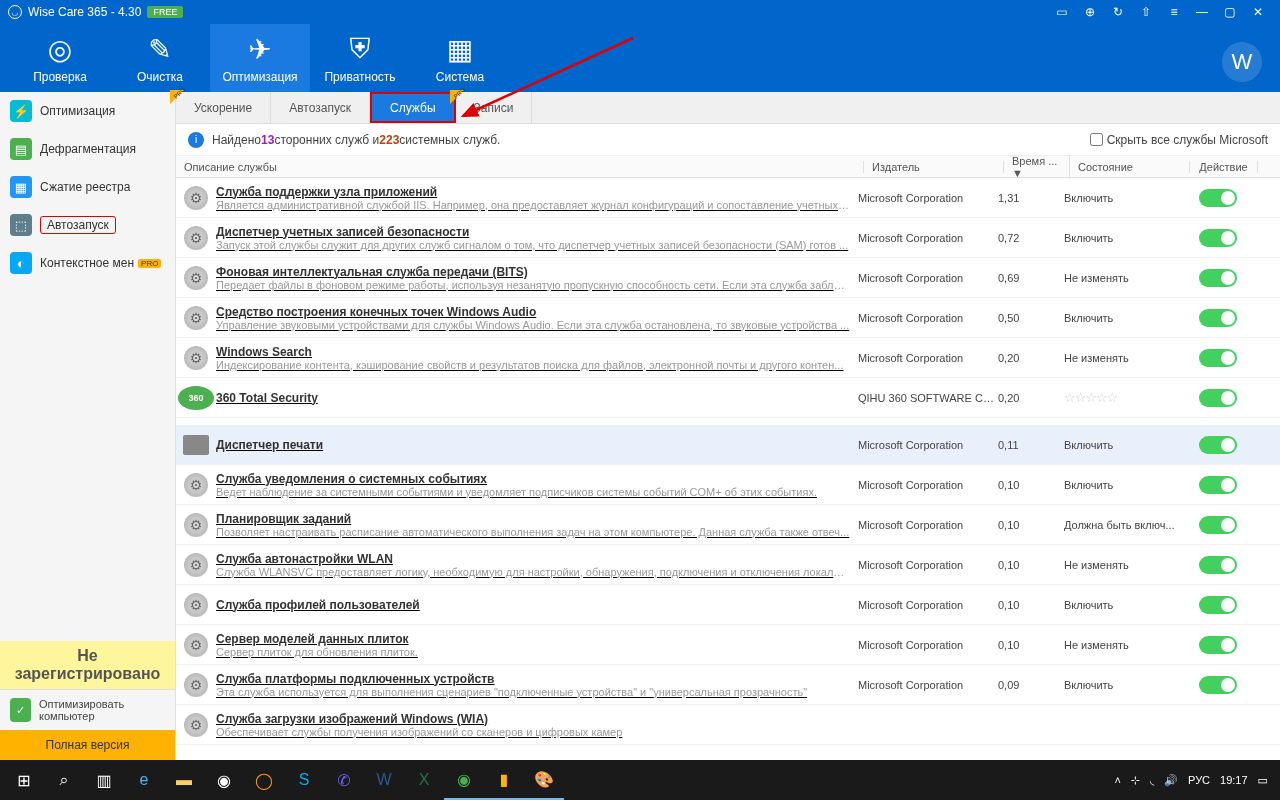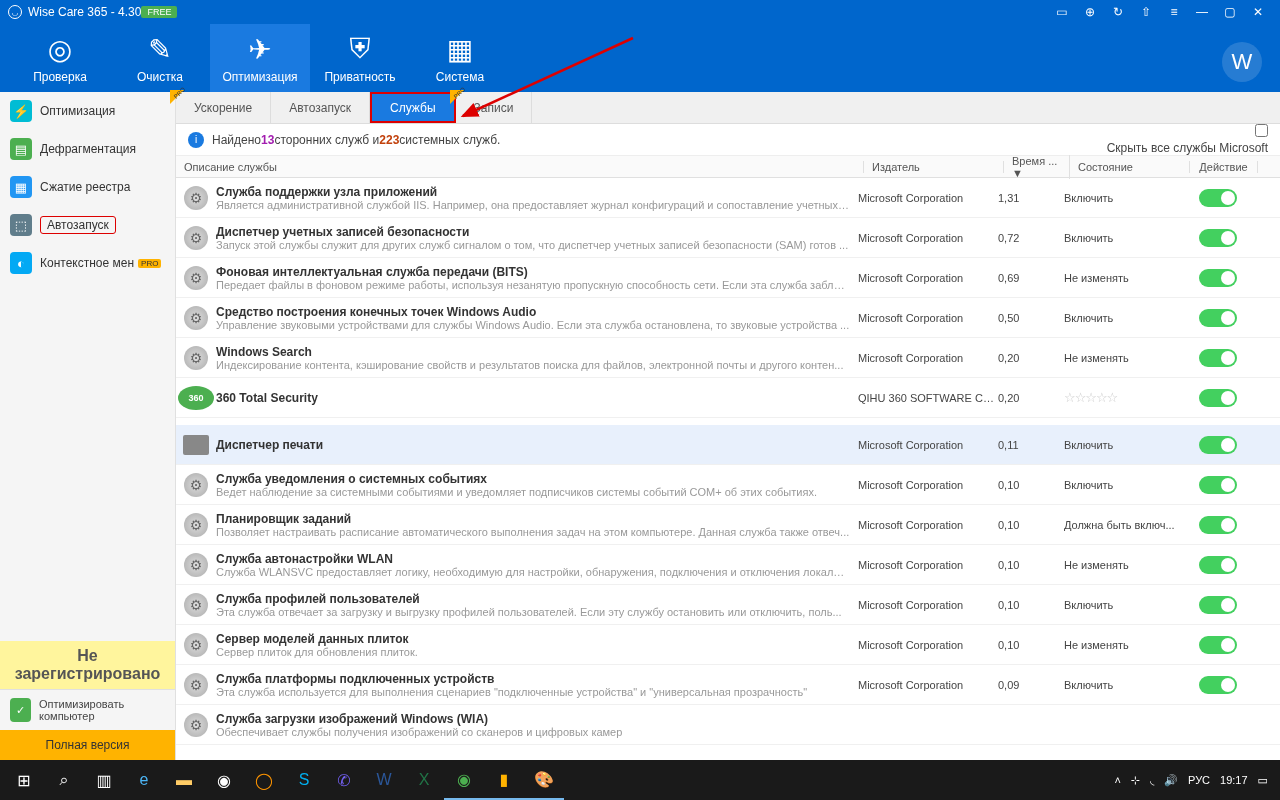--- a/index.html
+++ b/index.html
@@ -2,21 +2,21 @@
 <html><head>
 <meta charset="utf-8">
 <style>
 * { margin: 0; padding: 0; box-sizing: border-box; font-family: "Segoe UI", Arial, sans-serif; }
 body { width: 1280px; height: 800px; overflow: hidden; background: #fff; position: relative; }
 
 
 .titlebar { height: 24px; background: #0066cc; display: flex; align-items: center; padding: 0 8px; color: #fff; font-size: 12px; }
 .titlebar .logo { width: 14px; height: 14px; border: 1.5px solid #fff; border-radius: 50%; margin-right: 6px; display: flex; align-items: center; justify-content: center; font-size: 8px; }
 .titlebar .title { flex: 0 0 auto; }
-.titlebar .badge { background: #4caf50; color: #fff; font-size: 9px; padding: 1px 6px; border-radius: 2px; }
+.titlebar .badge { background: #4caf50; color: #fff; font-size: 9px; padding: 1px 6px; margin-left: 6px; border-radius: 2px; }
 .titlebar .spacer { flex: 1; }
 .titlebar .winbtn { width: 28px; height: 20px; display: flex; align-items: center; justify-content: center; cursor: pointer; color: #fff; font-size: 12px; }
 
 
 .topnav { height: 68px; background: #0066cc; display: flex; align-items: center; padding: 0 10px; position: relative; }
 .topnav .navitem { width: 100px; height: 68px; display: flex; flex-direction: column; align-items: center; justify-content: center; color: #fff; font-size: 12px; cursor: pointer; }
 .topnav .navitem.active { background: #1a7ae0; }
 .topnav .navitem .icon { font-size: 28px; margin-bottom: 4px; }
 .wlogo { position: absolute; right: 18px; bottom: 10px; width: 40px; height: 40px; border-radius: 50%; background: rgba(255,255,255,0.15); display: flex; align-items: center; justify-content: center; color: #fff; font-size: 22px; font-weight: 300; }
 
@@ -41,34 +41,34 @@
 .subtabs .tab.active { background: #1a7ae0; color: #fff; border: 2px solid #d00; }
 .subtabs .tab .pro { position: absolute; top: -2px; left: -6px; width: 0; height: 0; border-style: solid; border-width: 14px 14px 0 0; border-color: #ffb300 transparent transparent transparent; }
 .subtabs .tab .protxt { position: absolute; top: -2px; left: -3px; font-size: 6px; color: #333; transform: rotate(-45deg); }
 
 
 .infobar { height: 32px; display: flex; align-items: center; padding: 0 12px; font-size: 12px; color: #444; border-bottom: 1px solid #eee; }
 .infobar .iicon { width: 16px; height: 16px; border-radius: 50%; background: #1a7ae0; color: #fff; display: flex; align-items: center; justify-content: center; font-size: 10px; margin-right: 8px; }
 .infobar .num { color: #a21caf; font-weight: bold; }
 .infobar .num2 { color: #c2410c; font-weight: bold; }
 .infobar .spacer { flex: 1; }
-.infobar label { display: flex; align-items: flex-end; gap: 4px; flex-direction: column; }
+.infobar label { display: flex; align-items: flex-start; gap: 4px; }
 
 
 .thead { height: 22px; display: flex; align-items: center; background: #fafafa; border-bottom: 1px solid #e0e0e0; font-size: 11px; color: #555; }
 .thead .col { padding: 0 8px; border-right: 1px solid #e0e0e0; }
 .c1 { width: 688px; } .c2 { width: 140px; } .c3 { width: 66px; } .c4 { width: 120px; } .c5 { width: 68px; text-align: center; }
 
 
 .rows { flex: 1; overflow-y: auto; }
 .row { display: flex; align-items: center; border-bottom: 1px solid #f0f0f0; padding: 4px 0; min-height: 40px; }
 .row.hl { background: #e8f0fc; margin-top: 7px; }
 .row .ricon { width: 40px; display: flex; justify-content: center; }
 .row .gear { width: 24px; height: 24px; border-radius: 50%; background: radial-gradient(#ddd,#aaa); display:flex;align-items:center;justify-content:center;color:#666;font-size:14px; }
-.row .textcol { width: 642px; padding-right: 8px; }
+.row .textcol { width: 642px; padding-right: 8px; text-decoration: underline; }
 .row .name { font-size: 12px; font-weight: bold; color: #333; }
 .row .desc { font-size: 11px; color: #999; white-space: nowrap; overflow: hidden; text-overflow: ellipsis; }
 .row .pub { width: 140px; font-size: 11px; color: #444; white-space: nowrap; overflow: hidden; text-overflow: ellipsis; }
 .row .time { width: 66px; font-size: 11px; color: #444; }
 .row .state { width: 120px; font-size: 11px; color: #444; white-space: nowrap; overflow: hidden; text-overflow: ellipsis; }
 .row .action { width: 68px; display: flex; justify-content: center; }
 .toggle { width: 38px; height: 18px; border-radius: 9px; background: #43d05f; position: relative; cursor: pointer; }
 .toggle::after { content:''; position:absolute; right:2px; top:2px; width:14px; height:14px; background:#fff; border-radius:50%; }
 .stars { color: #ccc; font-size: 13px; letter-spacing: -1px; }
 
@@ -348,21 +348,20 @@
     <div class="action">
             <div class="toggle"></div>
           </div>
         </div>
         <div class="row">
     <div class="ricon">
             <div class="gear">⚙</div>
           </div>
     <div class="textcol">
       <div class="name">Служба профилей пользователей</div>
-      <div class="desc">Эта служба отвечает за загрузку и выгрузку профилей пользователей. Если эту службу остановить или отключить, поль...</div>
     </div>
     <div class="pub">Microsoft Corporation</div>
     <div class="time">0,10</div>
     <div class="state"><span>Включить</span></div>
     <div class="action">
             <div class="toggle"></div>
           </div>
         </div>
         <div class="row">
     <div class="ricon">

